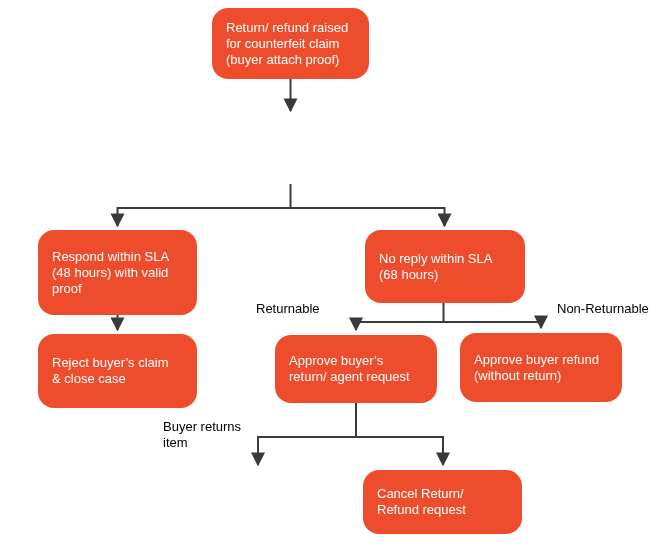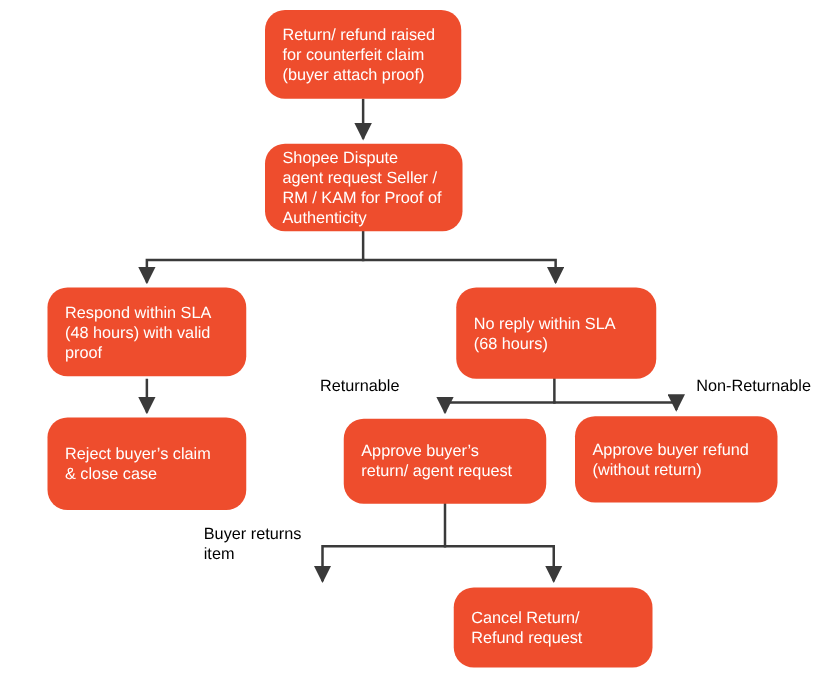--- a/index.html
+++ b/index.html
@@ -78,26 +78,22 @@
     <path class="conn" d="M442.5 322 L541 322 L541 328" marker-end="url(#arrow)"></path>
     <path class="conn" d="M356 402 L356 437"></path>
     <path class="conn" d="M357 437 L258 437 L258 465" marker-end="url(#arrow)"></path>
     <path class="conn" d="M355 437 L443 437 L443 465" marker-end="url(#arrow)"></path>
   </svg>
 
   <div class="node" style="left:212px;top:8px;width:157px;height:71px">Return/ refund raised
 for counterfeit claim
 (buyer attach proof)</div>
 
-  <div class="node" style="left:212px;top:115px;width:158px;height:70px">Shopee Dispute
-agent request Seller /
-RM / KAM for Proof of
-Authenticity</div>
 
-  <div class="node" style="left:38px;top:230px;width:159px;height:71px">Respond within SLA
+  <div class="node" style="left:38px;top:230px;width:159px;height:85px">Respond within SLA
 (48 hours) with valid
 proof</div>
 
   <div class="node" style="left:38px;top:334px;width:159px;height:74px">Reject buyer’s claim
 &amp; close case</div>
 
   <div class="node" style="left:365px;top:230px;width:160px;height:73px">No reply within SLA
 (68 hours)</div>
 
   <div class="node" style="left:275px;top:335px;width:162px;height:68px">Approve buyer’s

